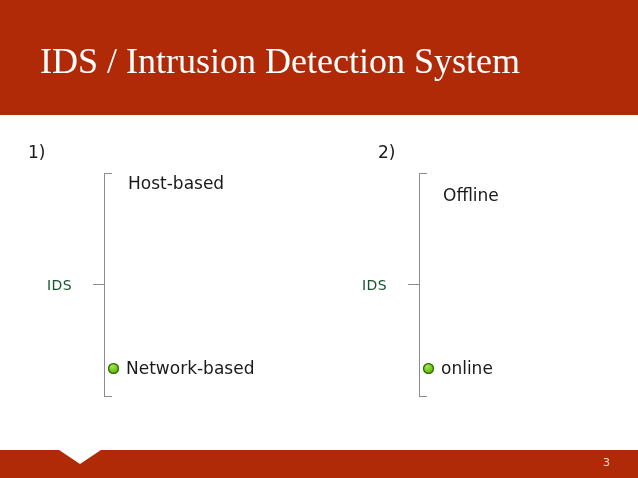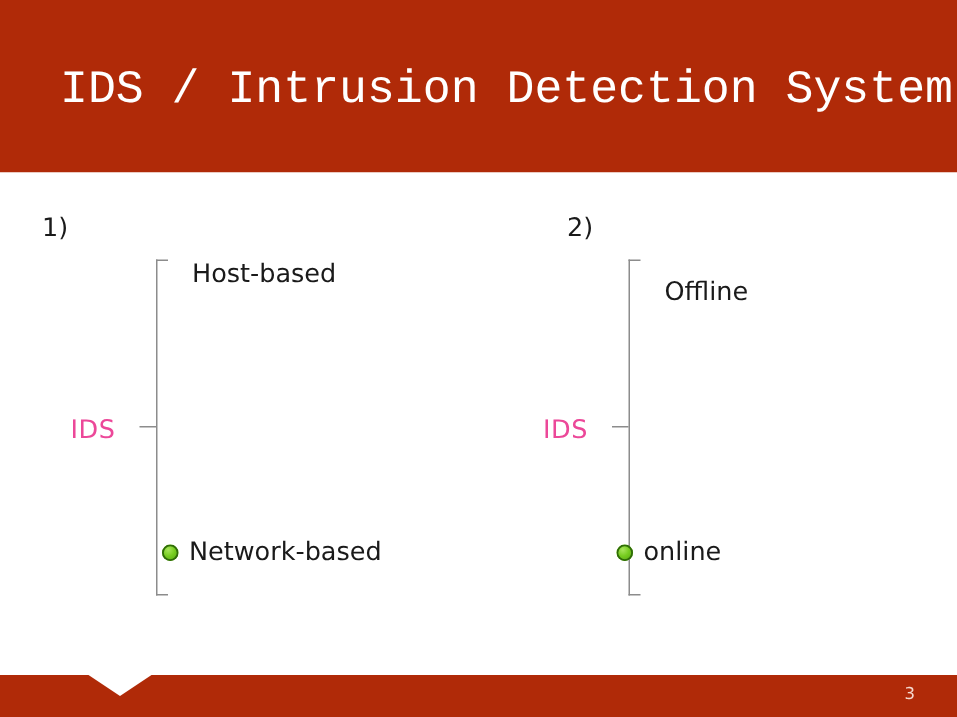--- a/index.html
+++ b/index.html
@@ -31,22 +31,22 @@
     width: 638px;
     height: 115px;
     background: #b02a08;
   }
   .slide-title {
     position: absolute;
     left: 40px;
     top: 44px;
     width: 560px;
     color: #ffffff;
-    font-family: Liberation Mono, monospace;
-    font-size: 31px;
+    font-family: Liberation Serif, serif;
+    font-size: 36px;
     font-weight: 400;
     letter-spacing: 0px;
     line-height: 34px;
     white-space: nowrap;
   }
 
   
   .body-area {
     position: absolute;
     left: 0;
@@ -73,22 +73,22 @@
     color: #1a1a1a;
     letter-spacing: 0px;
   }
   .diagram.left  .index-label { left: 8px; }
   .diagram.right .index-label { left: 33px; }
 
   .root-label {
     position: absolute;
     top: 162px;
     font-family: "DejaVu Sans", "Liberation Sans", sans-serif;
-    font-size: 17px;
-    color: #ec4899;
+    font-size: 14px;
+    color: #14532d;
     letter-spacing: 0.4px;
   }
   .diagram.left  .root-label { left: 27px; }
   .diagram.right .root-label { left: 17px; }
 
   
   .brace {
     position: absolute;
     top: 55px;
     width: 14px;
@@ -136,21 +136,21 @@
   .branch-text {
     font-family: "DejaVu Sans", "Liberation Sans", sans-serif;
     font-size: 17px;
     color: #1a1a1a;
     letter-spacing: 0px;
   }
 
   .diagram.left  .branch.top    { left: 108px; top: 58px; }
   .diagram.left  .branch.bottom { left: 88px;  top: 243px; }
   .diagram.right .branch.top    { left: 98px;  top: 70px; justify-content: flex-end; }
-  .diagram.right .branch.bottom { left: 66px;  top: 243px; }
+  .diagram.right .branch.bottom { left: 78px;  top: 243px; }
 
   
   .bullet {
     display: inline-block;
     width: 11px;
     height: 11px;
     border-radius: 50%;
     background:
       radial-gradient(circle at 38% 32%, #a8e55c 0%, #76cc1f 42%, #4f9c12 100%);
     box-shadow: inset 0 0 0 1.2px #2f6b08;

